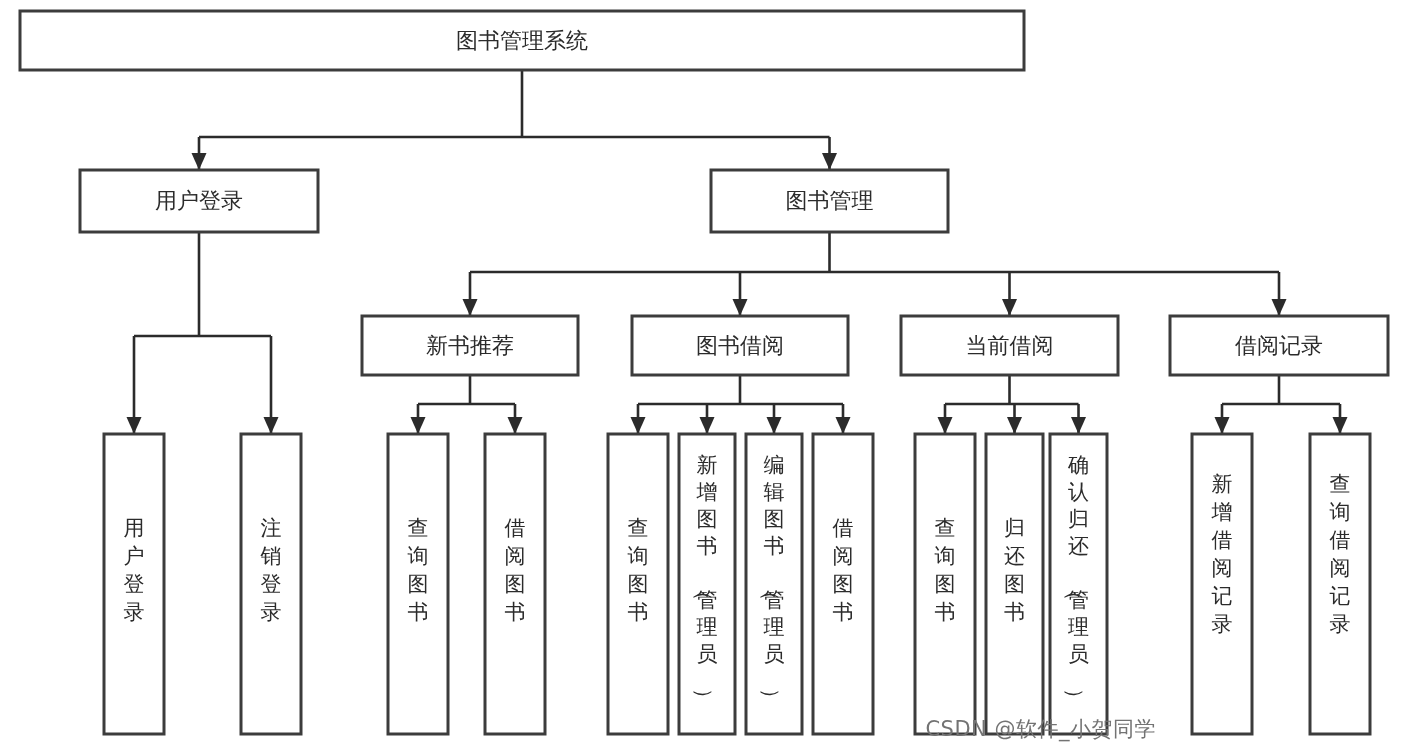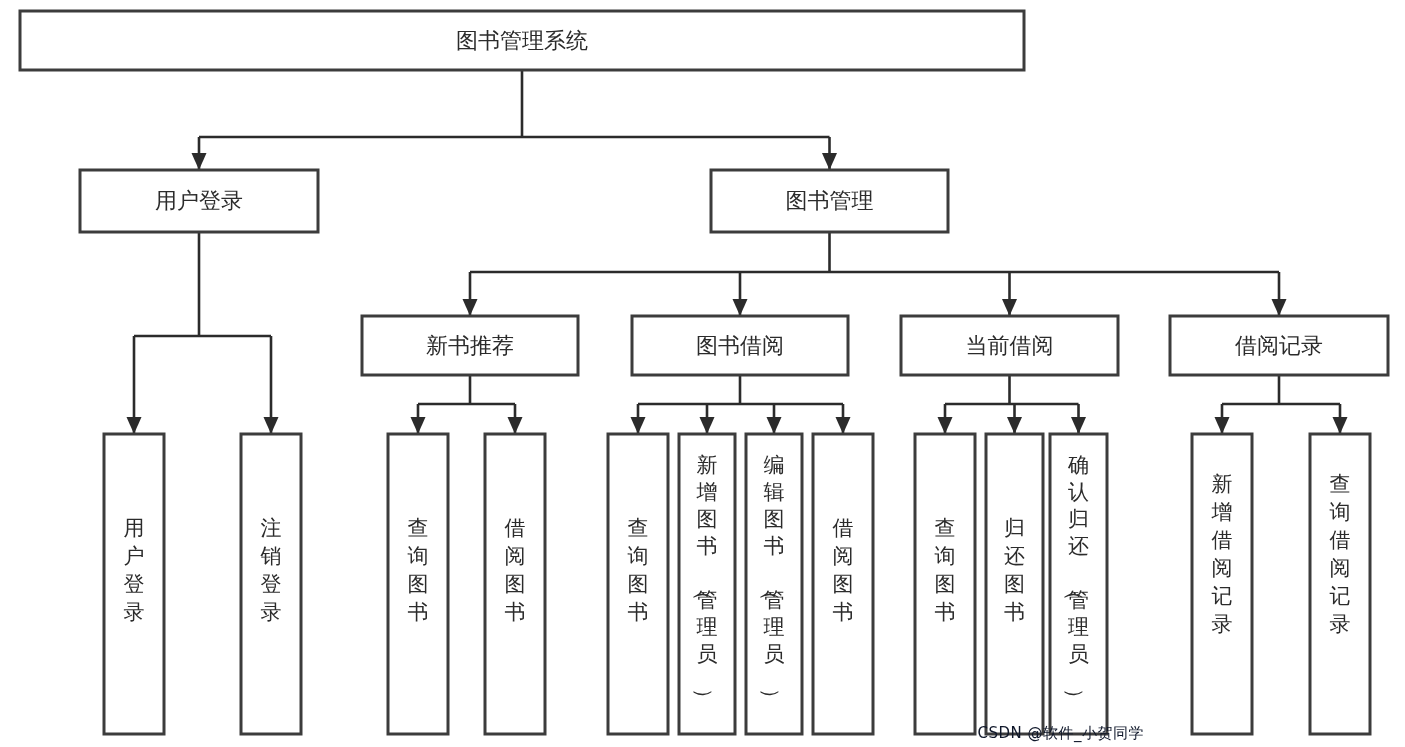--- a/index.html
+++ b/index.html
@@ -51,25 +51,25 @@
     stroke: #2b2b2b;
     stroke-width: 2.6;
     fill: none;
   }
   .arrow-head {
     fill: #2b2b2b;
     stroke: none;
   }
   .watermark {
     position: absolute;
-    right: 20px;
+    right: 8px;
     bottom: 4px;
     font-family: "DejaVu Sans", "Liberation Sans", sans-serif;
-    font-size: 15px;
-    color: #0f172a;
+    font-size: 21px;
+    color: #737373;
     letter-spacing: 0.5px;
     white-space: nowrap;
     user-select: none;
   }
 </style>
 </head>
 <body>
 
 <div id="diagram-root">
   <svg class="diagram-canvas" id="diagram-svg" viewBox="0 0 1405 747" xmlns="http://www.w3.org/2000/svg">

